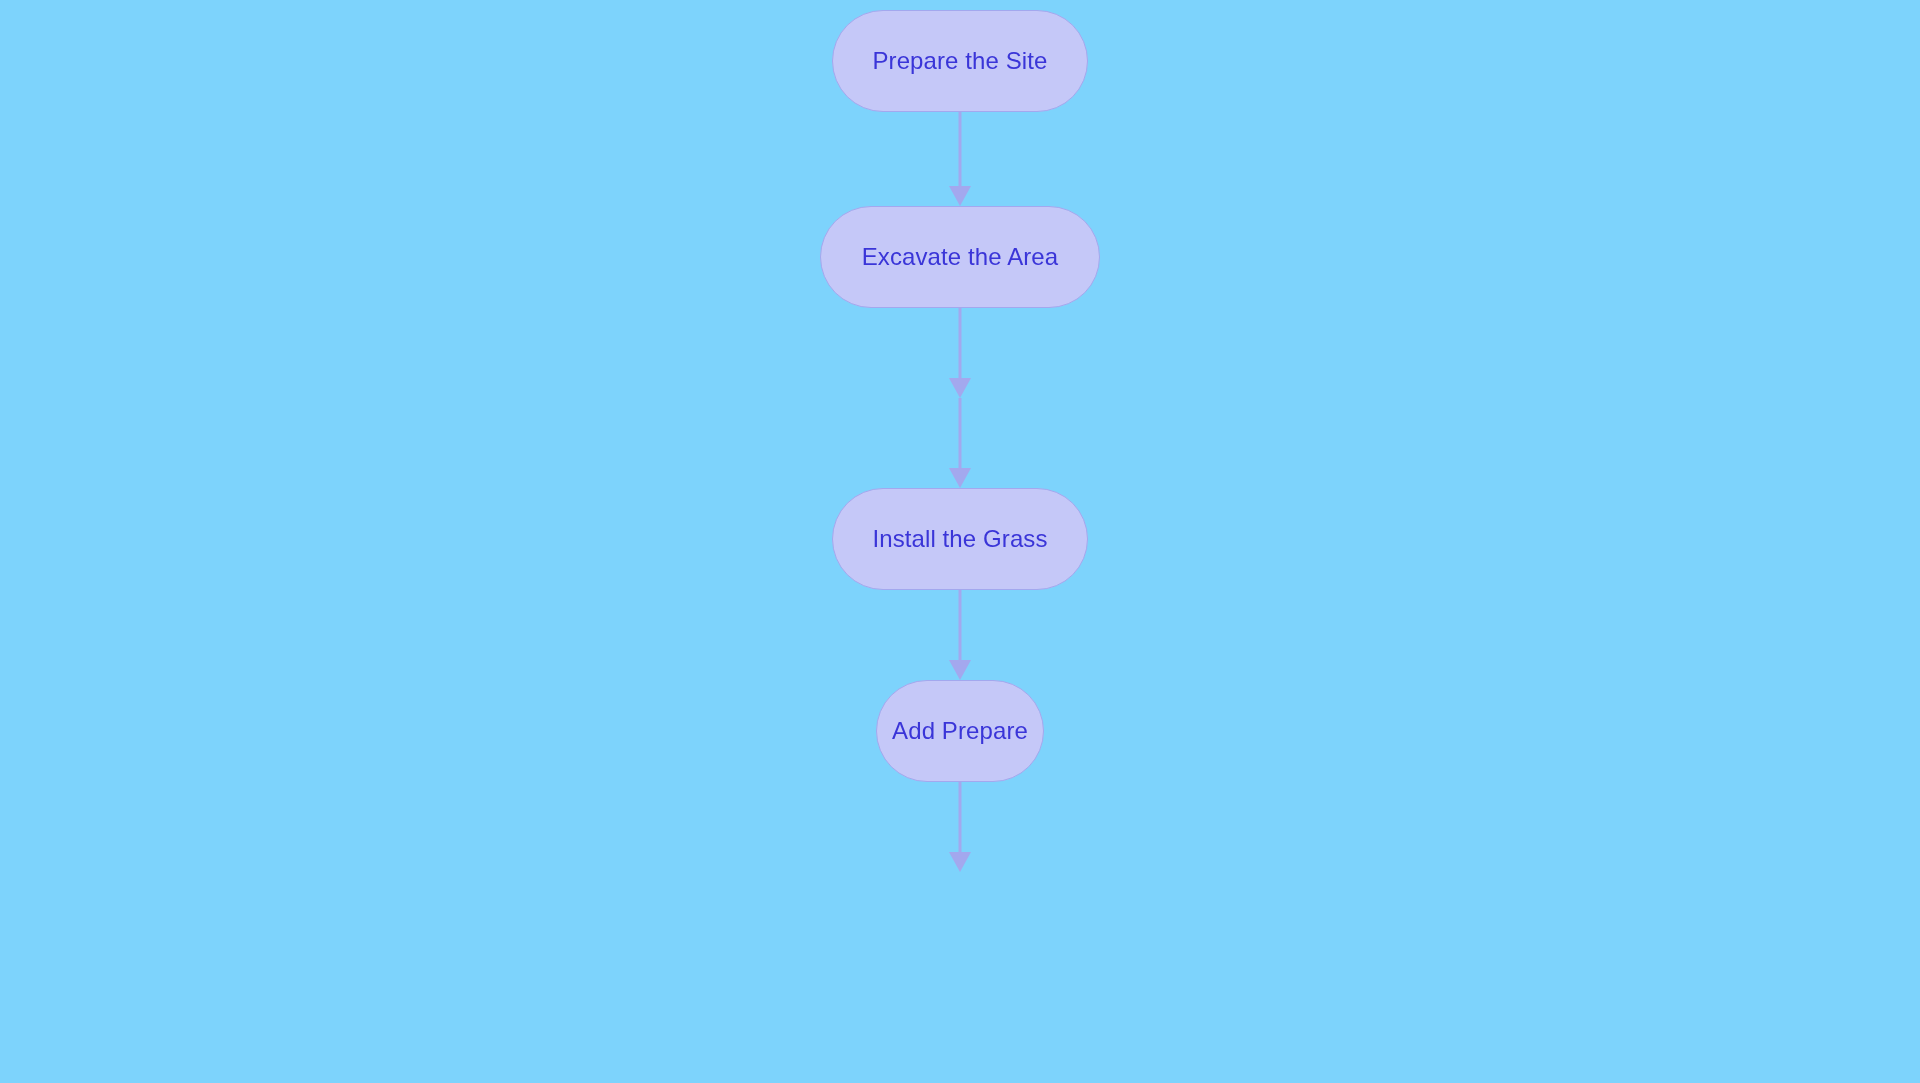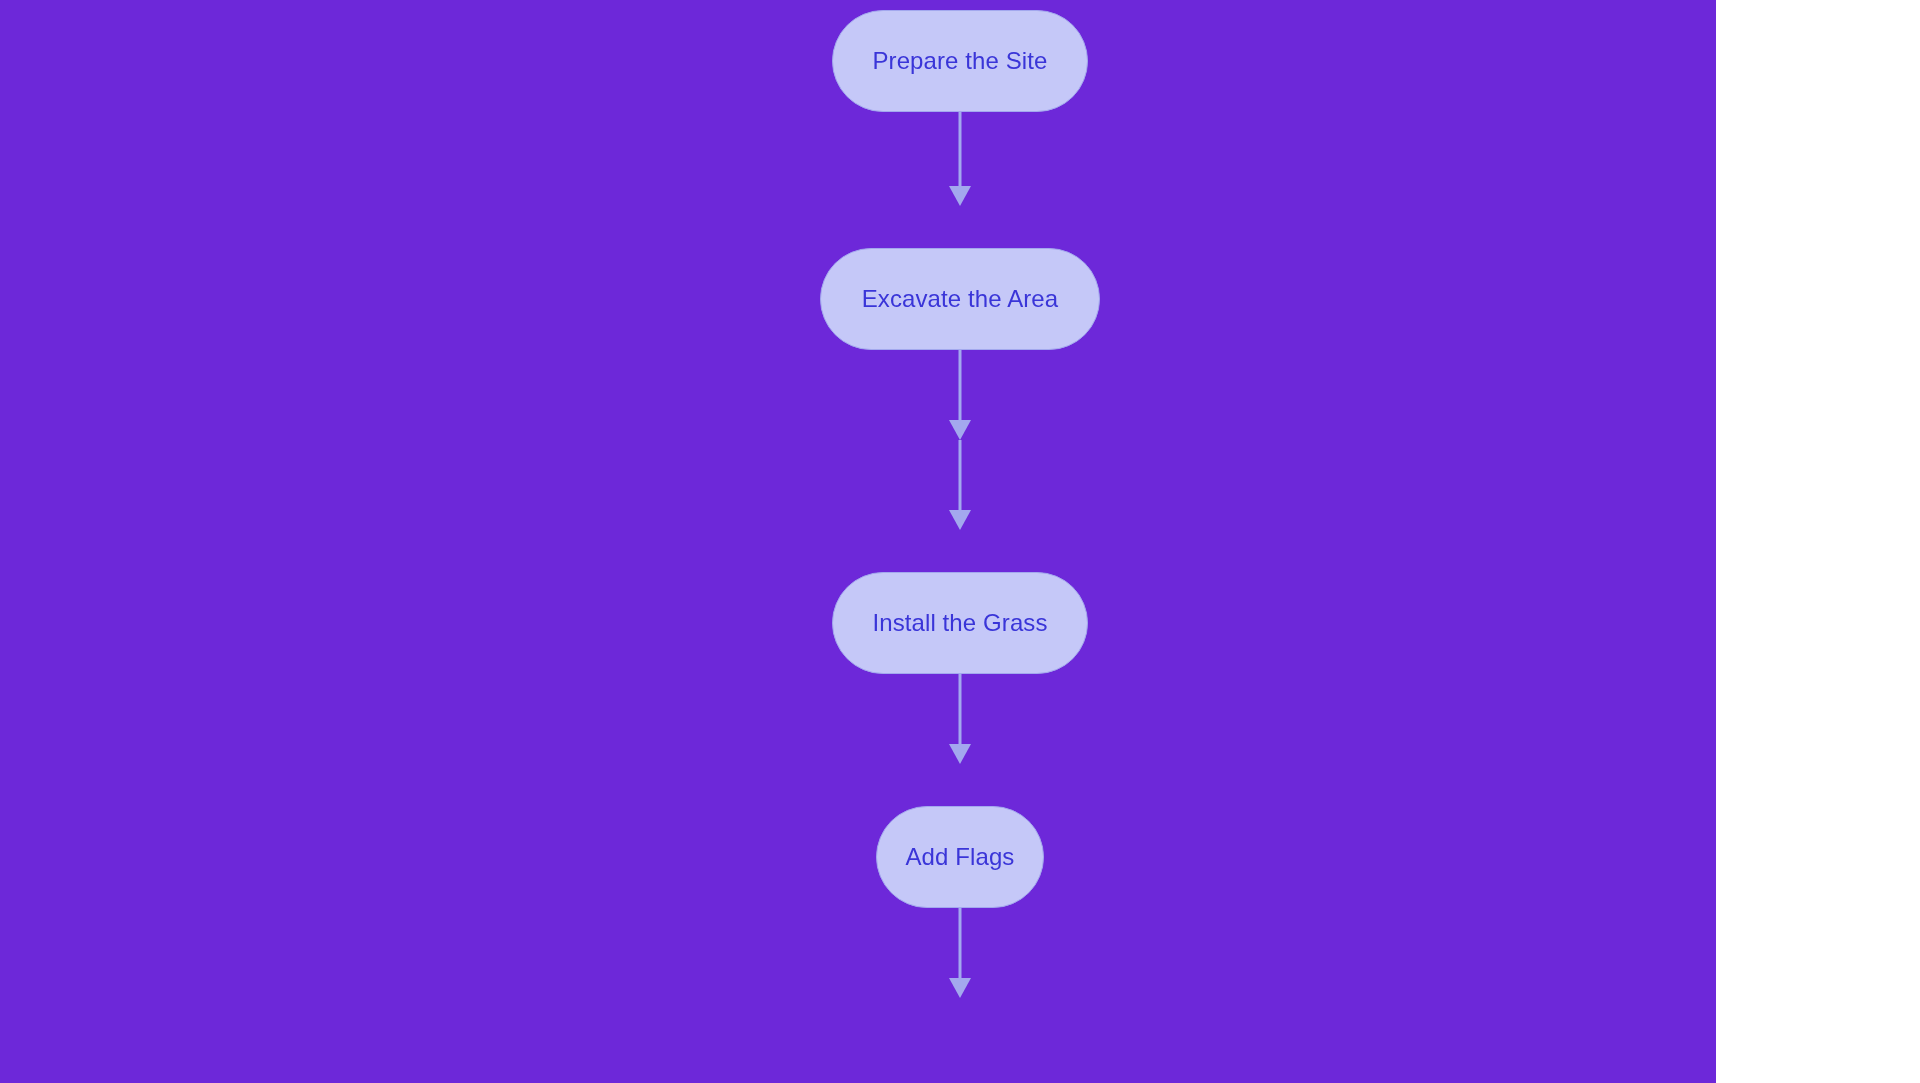--- a/index.html
+++ b/index.html
@@ -10,23 +10,23 @@
   body {
     width: 1920px;
     height: 1083px;
     background: #ffffff;
     font-family: "Liberation Sans", "DejaVu Sans", sans-serif;
     overflow: hidden;
   }
 
   #flowchart-canvas {
     position: relative;
-    width: 1716px;
+    width: 1920px;
     height: 1083px;
-    background: #6d28d9;
+    background: #7dd3fc;
   }
 
   .flow-column {
     position: absolute;
     left: 0;
     top: 0;
     width: 1920px;
     height: 1083px;
     display: flex;
     flex-direction: column;
@@ -42,21 +42,20 @@
     border: 1.6px solid #a3a8ee;
     border-radius: 52px;
     color: #3a35d8;
     font-size: 24px;
     font-weight: 400;
     letter-spacing: 0.1px;
     white-space: nowrap;
     line-height: 1;
     padding: 0 38px;
     height: 102px;
-    margin-top: 42px;
   }
 
   .node-label {
     display: block;
     color: #3a35d8;
     font-size: 24px;
     line-height: 1;
   }
 
   .flow-connector {
@@ -121,21 +120,21 @@
     </div>
 
     <div class="flow-connector gap-4">
       <svg class="connector-svg" width="24" height="90" viewBox="0 0 24 90">
         <line x1="12" y1="0" x2="12" y2="72" stroke="#a3a8ee" stroke-width="3"></line>
         <polygon points="1,70 23,70 12,90" fill="#a3a8ee"></polygon>
       </svg>
     </div>
 
     <div class="flow-node" style="width:168px;">
-      <span class="node-label">Add Flags</span>
+      <span class="node-label">Add Prepare</span>
     </div>
 
     <div class="flow-connector gap-5">
       <svg class="connector-svg" width="24" height="90" viewBox="0 0 24 90">
         <line x1="12" y1="0" x2="12" y2="72" stroke="#a3a8ee" stroke-width="3"></line>
         <polygon points="1,70 23,70 12,90" fill="#a3a8ee"></polygon>
       </svg>
     </div>
 
 

